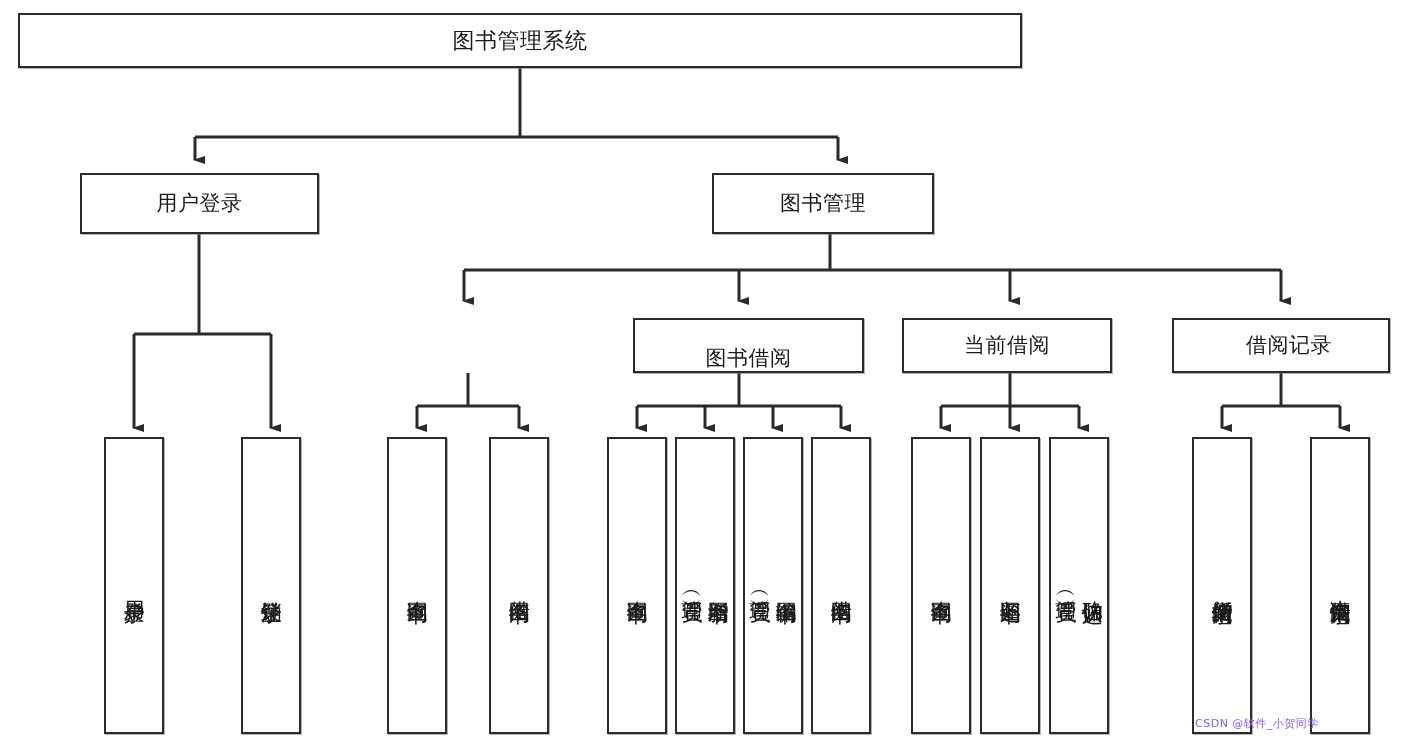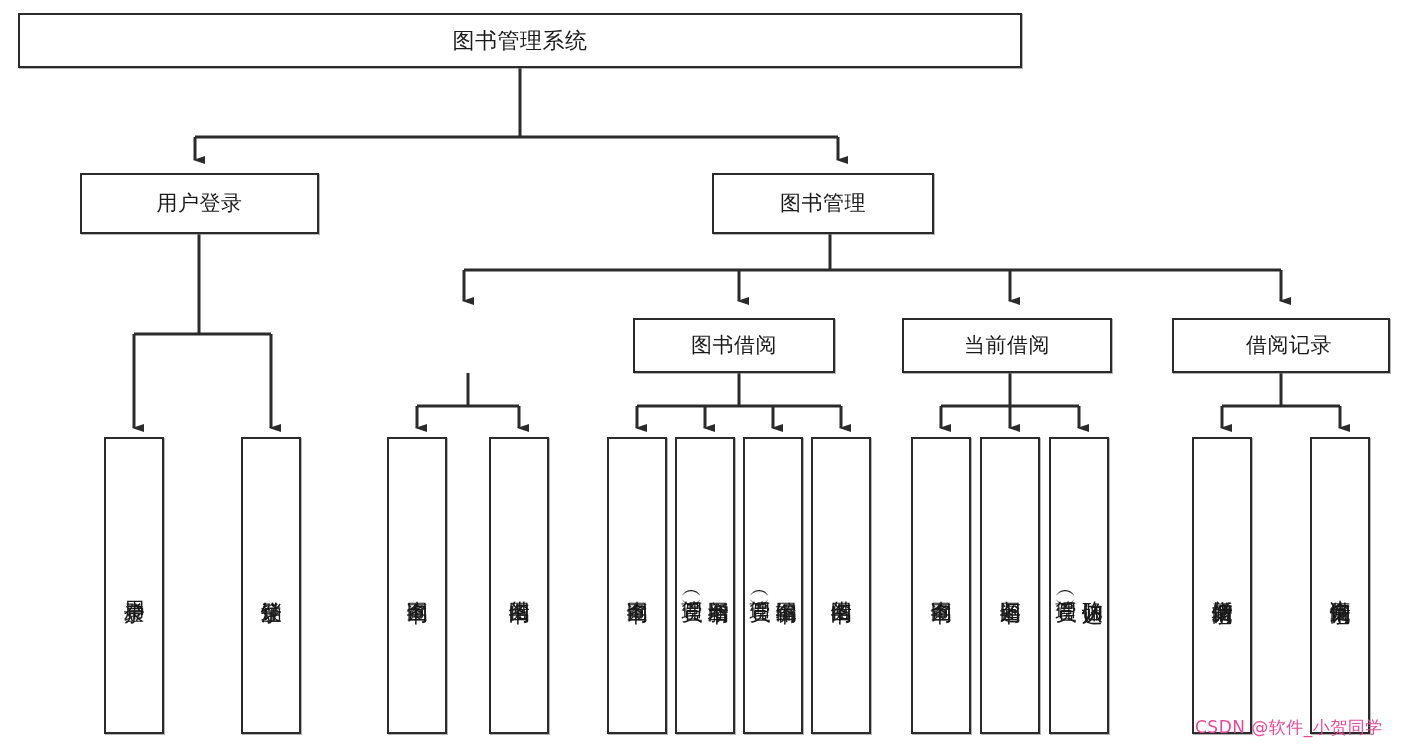--- a/index.html
+++ b/index.html
@@ -59,22 +59,22 @@
     font-size: 21px;
     line-height: 1.25;
     letter-spacing: 1px;
     max-height: 260px;
   }
   .node.v.tall .lbl {
     max-height: 252px;
   }
   .watermark {
     position: absolute;
-    font-size: 17px;
-    color: #ec4899;
+    font-size: 11px;
+    color: #8b5cf6;
     letter-spacing: 0.5px;
     white-space: nowrap;
     user-select: none;
   }
 </style>
 </head>
 <body>
 
 <div id="canvas">
 
@@ -132,21 +132,21 @@
     <span class="lbl">图书管理系统</span>
   </div>
 
   <div class="node h" style="left:80px; top:173px; width:239px; height:61px;">
     <span class="lbl">用户登录</span>
   </div>
   <div class="node h" style="left:684px; top:173px; width:222px; height:61px;margin-left:28px;">
     <span class="lbl">图书管理</span>
   </div>
 
-  <div class="node h" style="left:633px; top:318px; width:202px; height:55px;">
+  <div class="node h" style="left:633px; top:318px; width:231px; height:55px;align-items:flex-end;">
     <span class="lbl">图书借阅</span>
   </div>
   <div class="node h" style="left:902px; top:318px; width:210px; height:55px;">
     <span class="lbl">当前借阅</span>
   </div>
   <div class="node h" style="left:1172px; top:318px; width:218px; height:55px;padding-left:16px;">
     <span class="lbl">借阅记录</span>
   </div>
 
   <div class="node v" style="left:104px; top:437px; width:60px; height:297px;">

